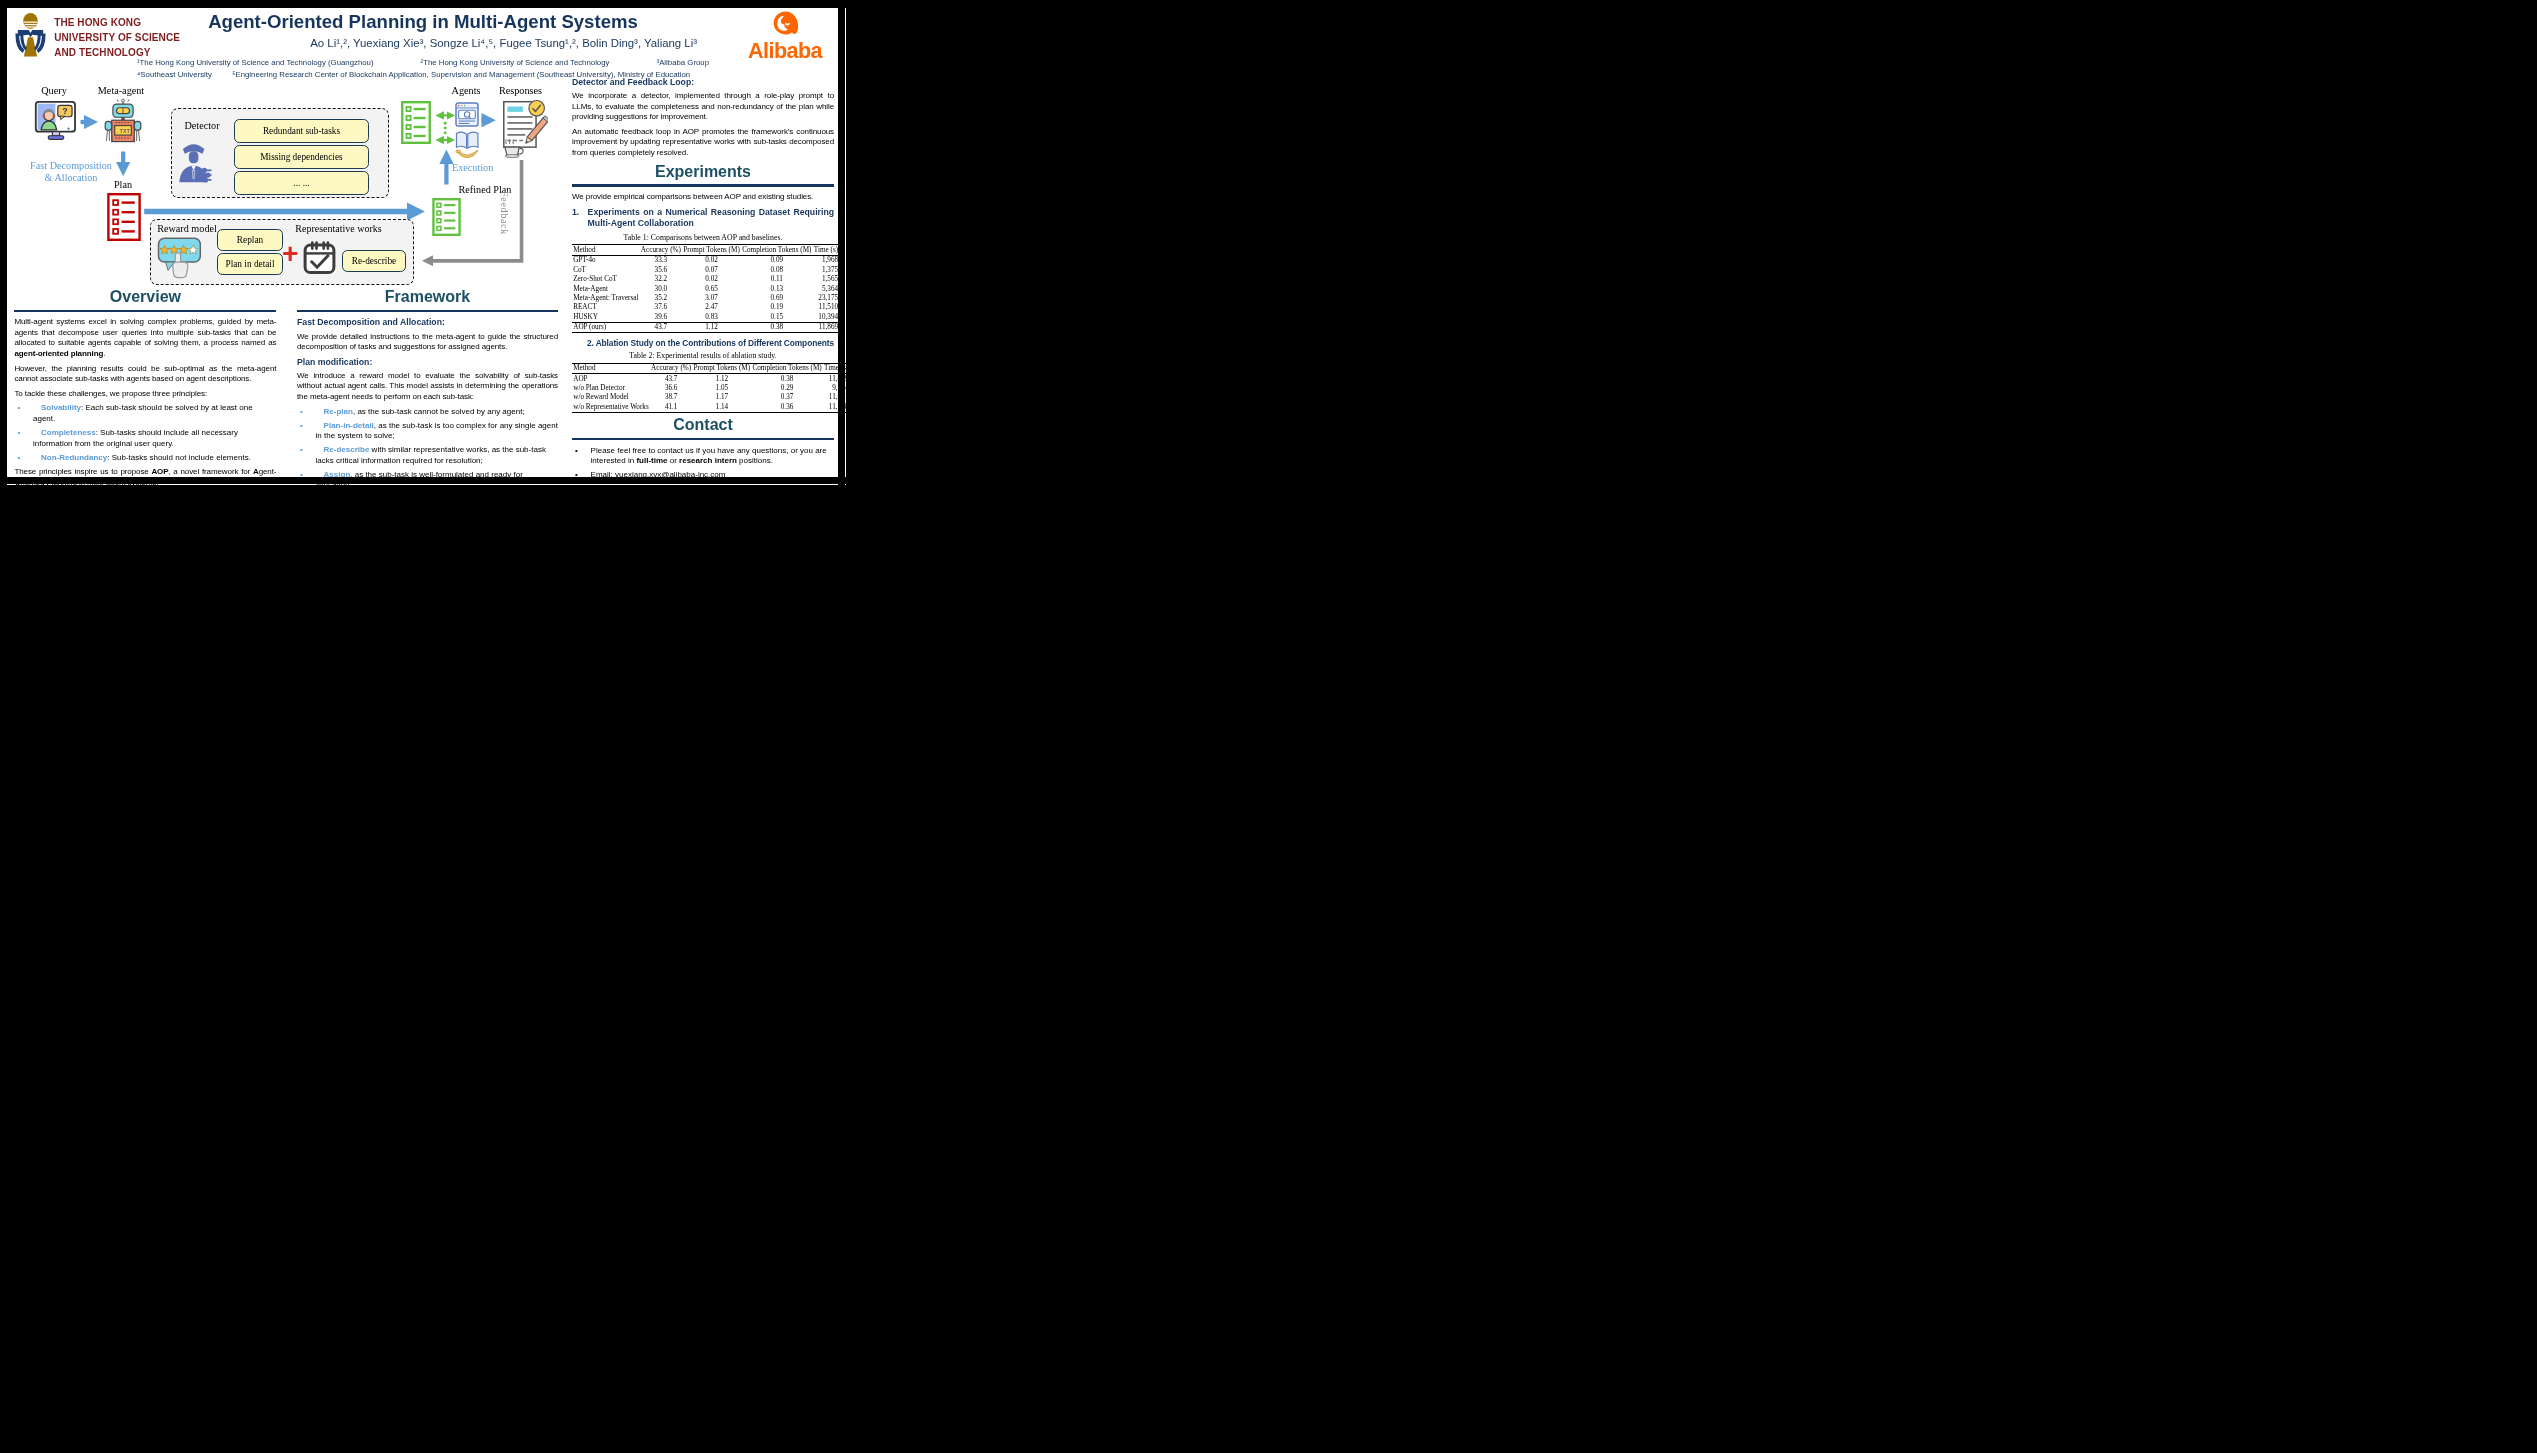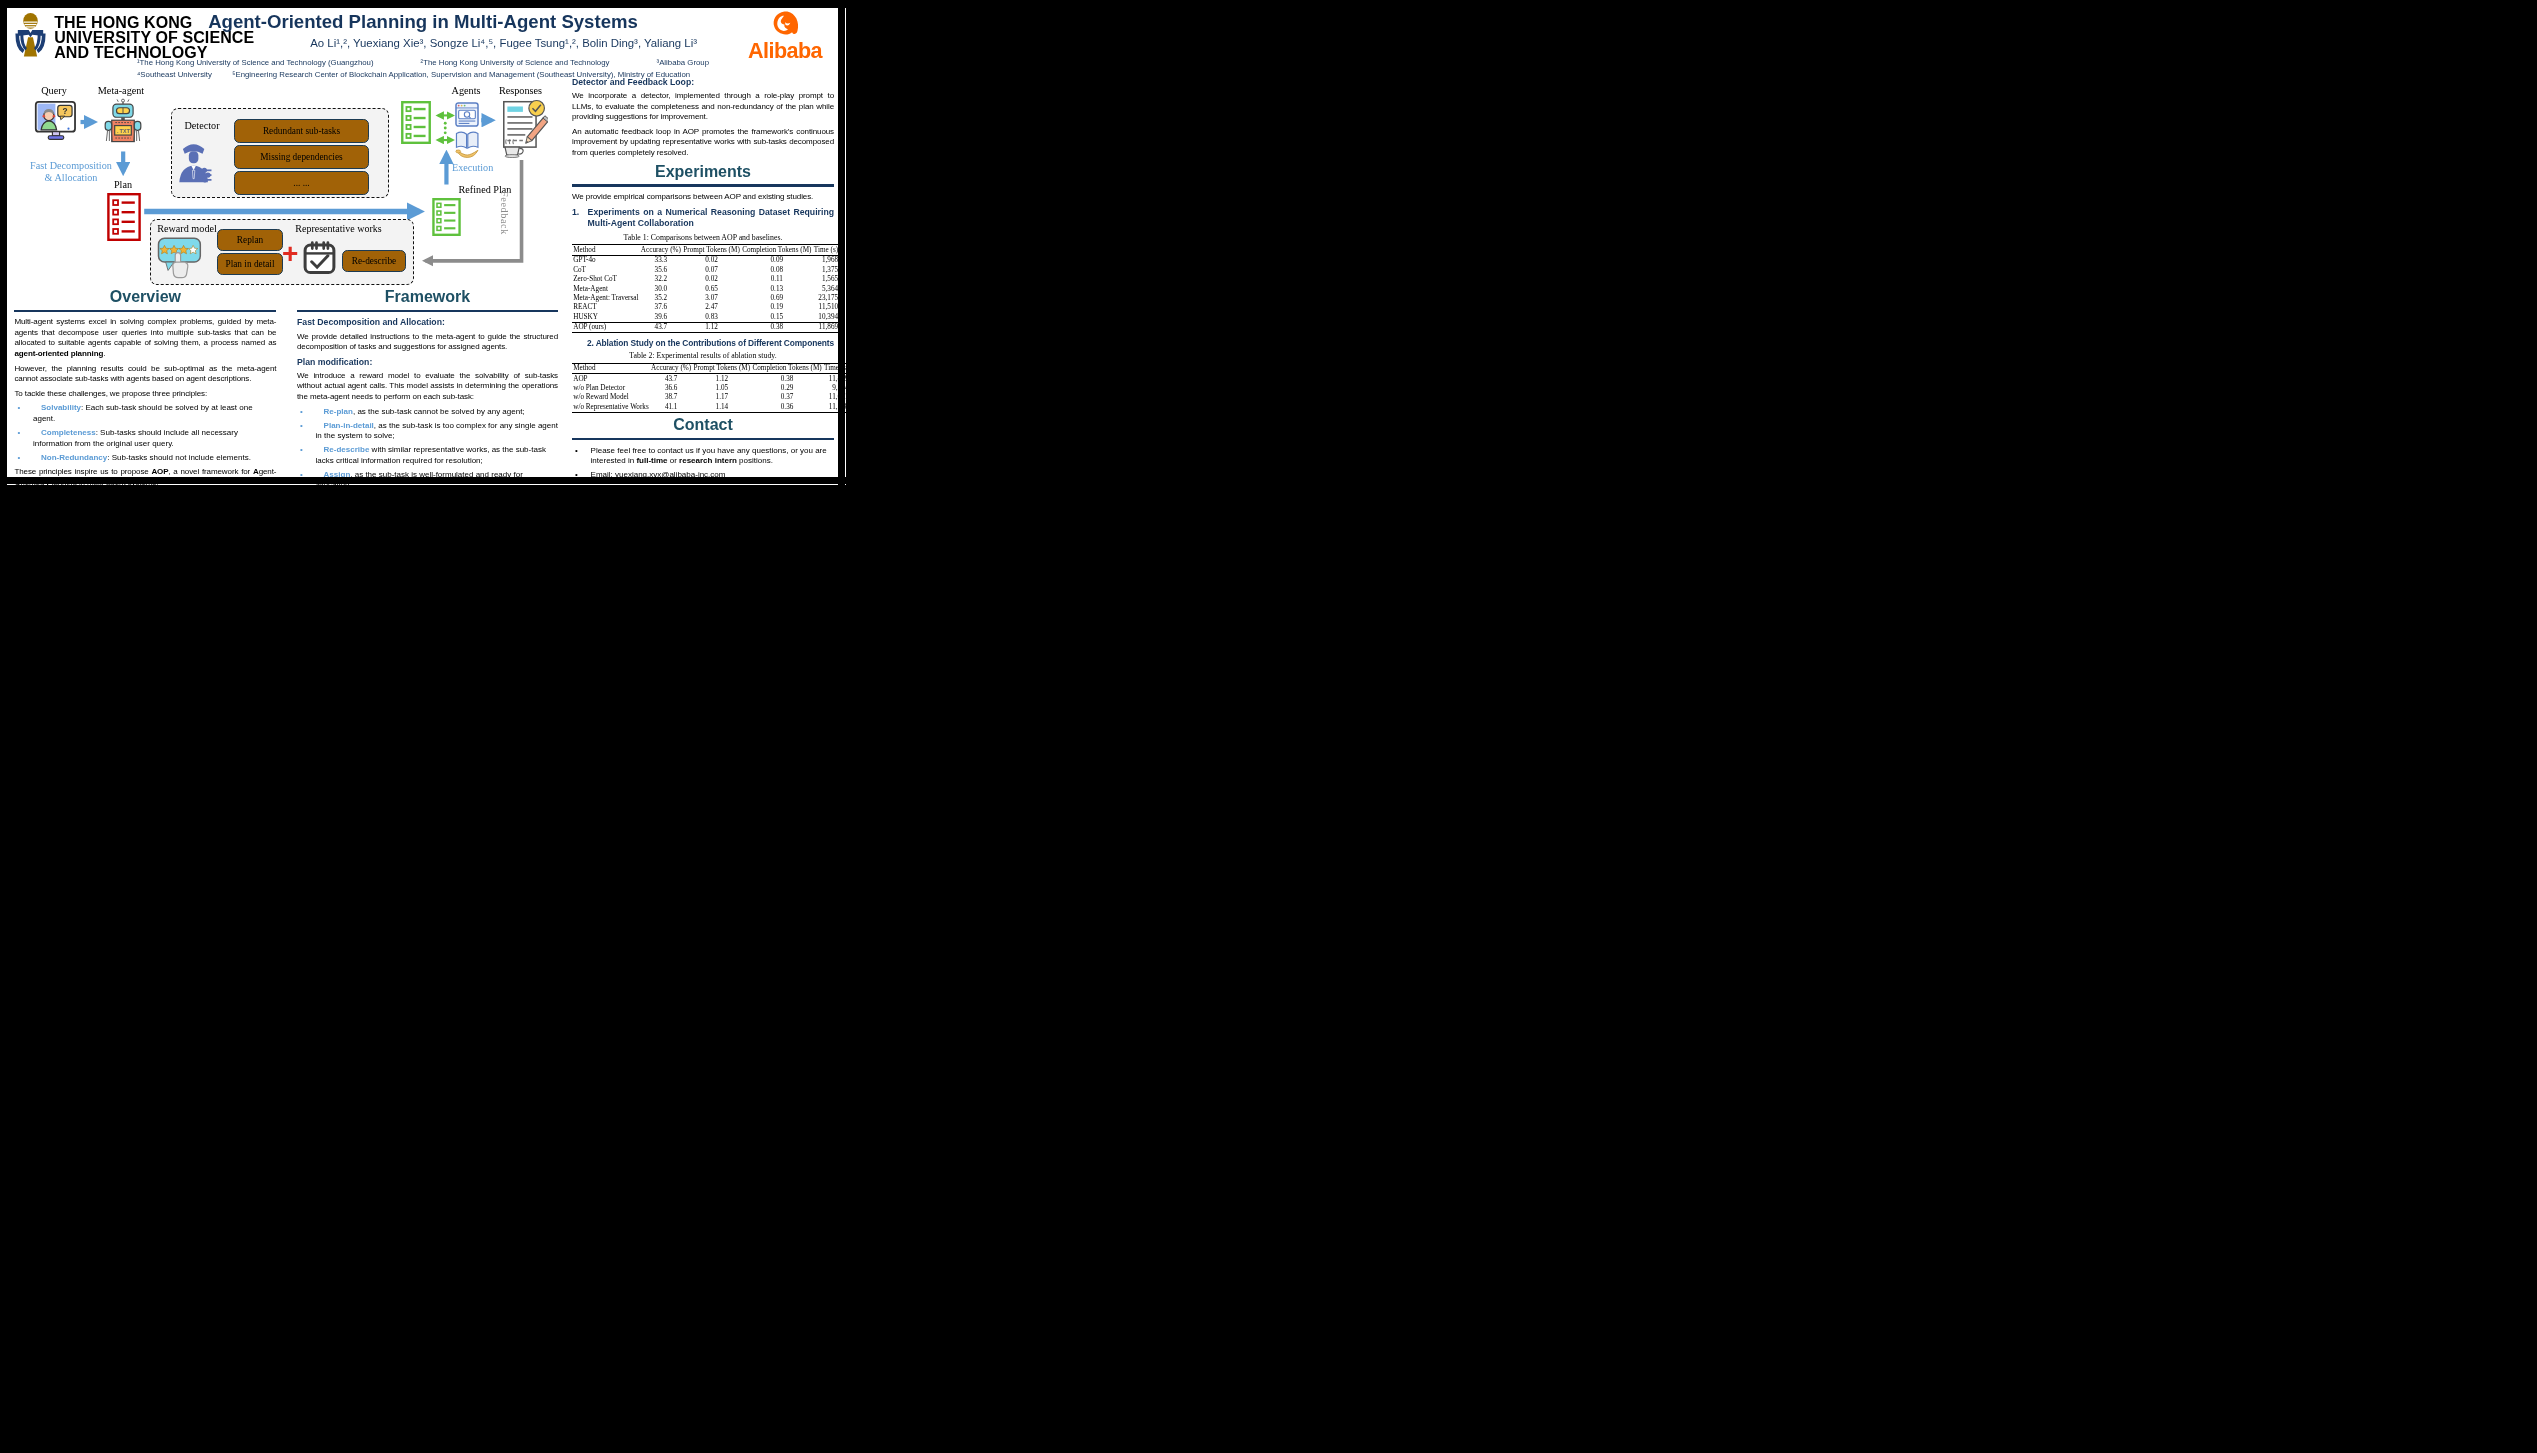--- a/index.html
+++ b/index.html
@@ -5,36 +5,36 @@
   html,body{margin:0;padding:0;background:#000;}
   #page{position:relative;width:846px;height:485px;background:#fff;overflow:hidden;font-family:"Liberation Sans",sans-serif;}
   .bar{position:absolute;background:#000;z-index:60;}
   #bar-top{left:0;top:0;width:846px;height:7.8px;}
   #bar-bottom{left:0;top:477px;width:846px;height:7.2px;}
   #bar-left{left:0;top:0;width:7.2px;height:485px;}
   #bar-right{left:838px;top:0;width:7.2px;height:485px;}
 
   
   #hkust{position:absolute;left:13.2px;top:13.2px;display:flex;gap:6px;align-items:center;}
-  #hkust .txt{font-size:16px;font-weight:bold;color:#000000;line-height:15px;letter-spacing:0.1px;}
+  #hkust .txt{font-size:10px;font-weight:bold;color:#7f1d1d;line-height:15px;letter-spacing:0.1px;}
   #title{position:absolute;left:180px;top:10.8px;width:486px;text-align:center;font-size:18.6px;font-weight:bold;color:#16355c;}
   #authors{position:absolute;left:150px;top:37px;width:547px;text-align:right;font-size:11.4px;color:#16355c;}
   #affils{position:absolute;left:137px;top:58px;width:572px;color:#16355c;font-size:7.8px;}
   #affils .r1{display:flex;justify-content:space-between;margin-bottom:3px;}
   #affils .r2{display:flex;gap:20.4px;}
   #alibaba{position:absolute;left:740px;top:9.6px;width:90px;text-align:center;}
   #alibaba .word{font-size:21.6px;font-weight:bold;color:#ff6600;letter-spacing:-0.6px;line-height:19px;}
 
   
   .dlab{position:absolute;font-family:"Liberation Serif",serif;font-size:10.2px;color:#000;text-align:center;z-index:3;}
   .dlab.blue{color:#5b9bd5;}
   .dlab.gray{color:#8c8c8c;}
   .icon{position:absolute;z-index:3;}
   .dashbox{position:absolute;border:1.8px dashed #111;border-radius:7.2px;background:#f3f3f3;z-index:2;}
-  .pillbox{position:absolute;background:#a16207;border:1.2px solid #1c3a52;border-radius:5.4px;display:flex;align-items:center;justify-content:center;
+  .pillbox{position:absolute;background:#fef9c3;border:1.2px solid #1c3a52;border-radius:5.4px;display:flex;align-items:center;justify-content:center;
            font-family:"Liberation Serif",serif;font-size:9.3px;color:#000;z-index:3;}
   #feedback-label{writing-mode:vertical-rl;letter-spacing:0.6px;}
   #plus-sign{position:absolute;left:282px;top:238px;font-size:28px;font-weight:bold;color:#e02b20;z-index:3;font-family:"Liberation Sans",sans-serif;}
   #overlay{position:absolute;left:0;top:0;z-index:1;pointer-events:none;}
 
   
   .col{position:absolute;z-index:4;}
   .col h2{font-size:16px;font-weight:bold;color:#1e5064;text-align:center;margin:0 0 3.6px;}
   .rule{height:2.4px;background:#17365d;margin:0 0 5.4px;}
   .body-p{font-size:8px;line-height:10.5px;text-align:justify;margin:0 0 4.2px;color:#000;letter-spacing:-0.1px;}

